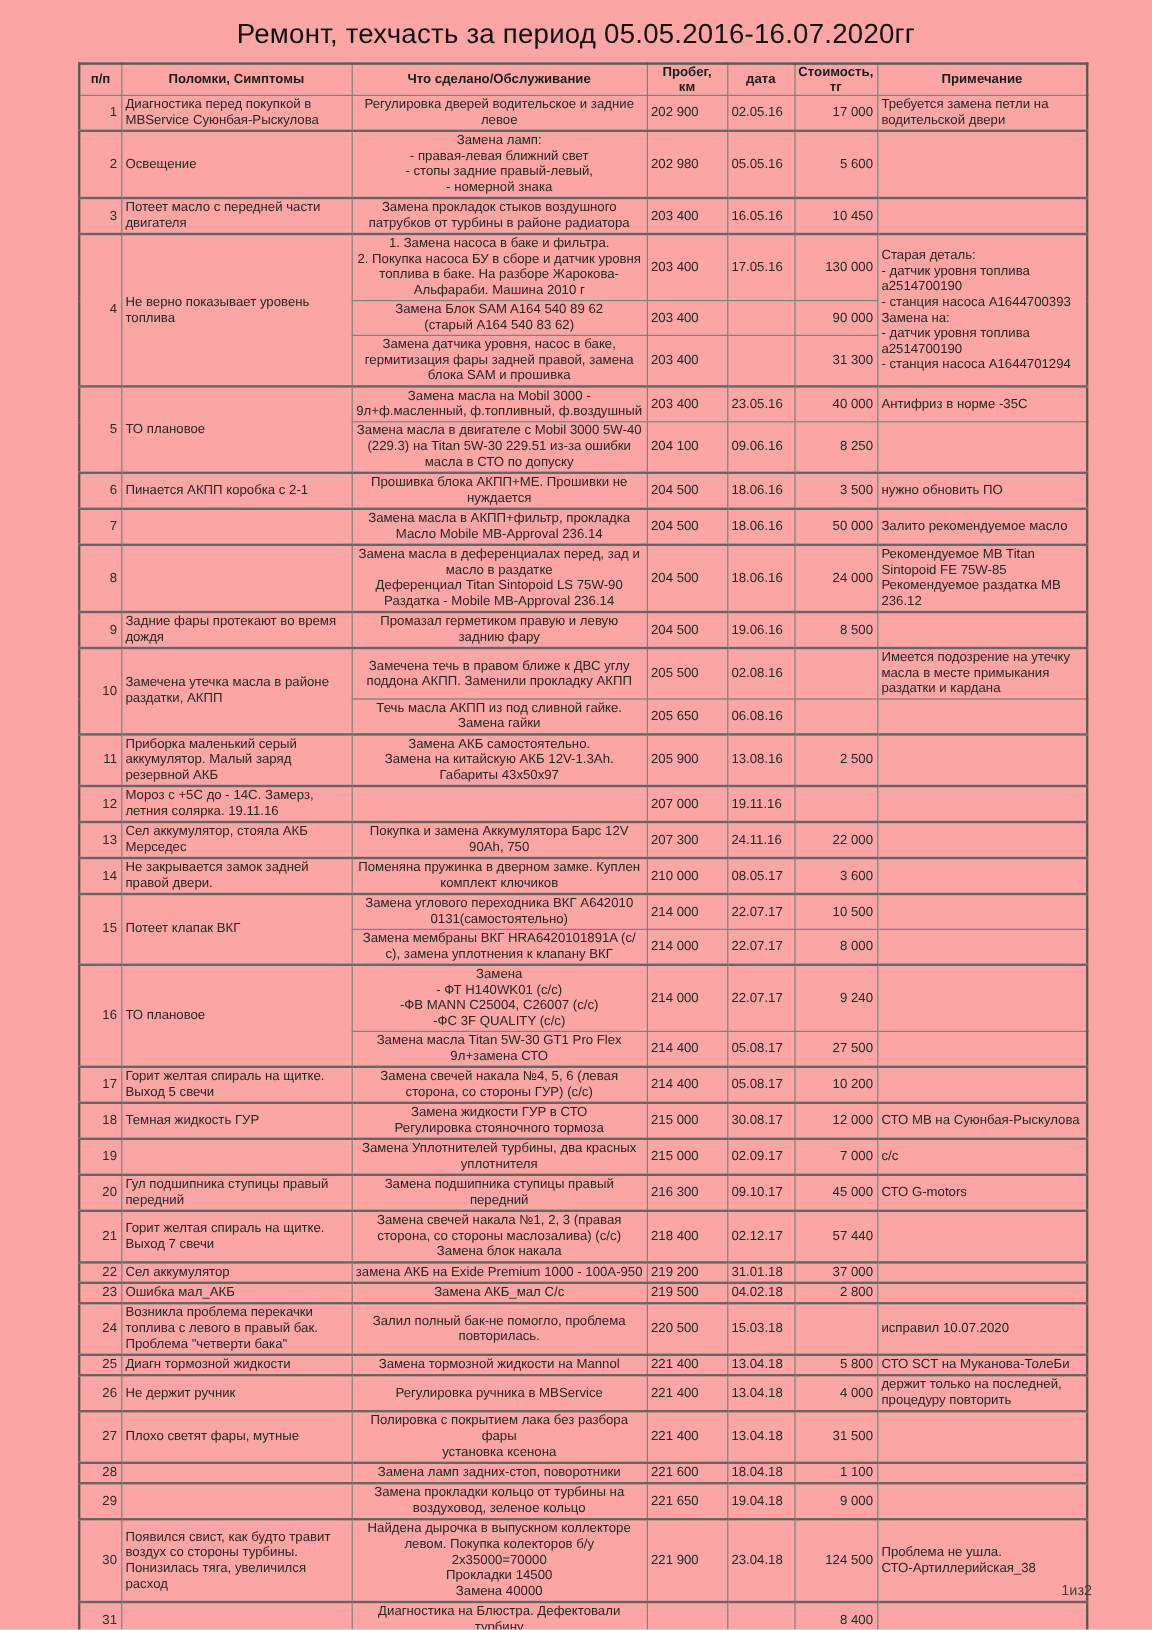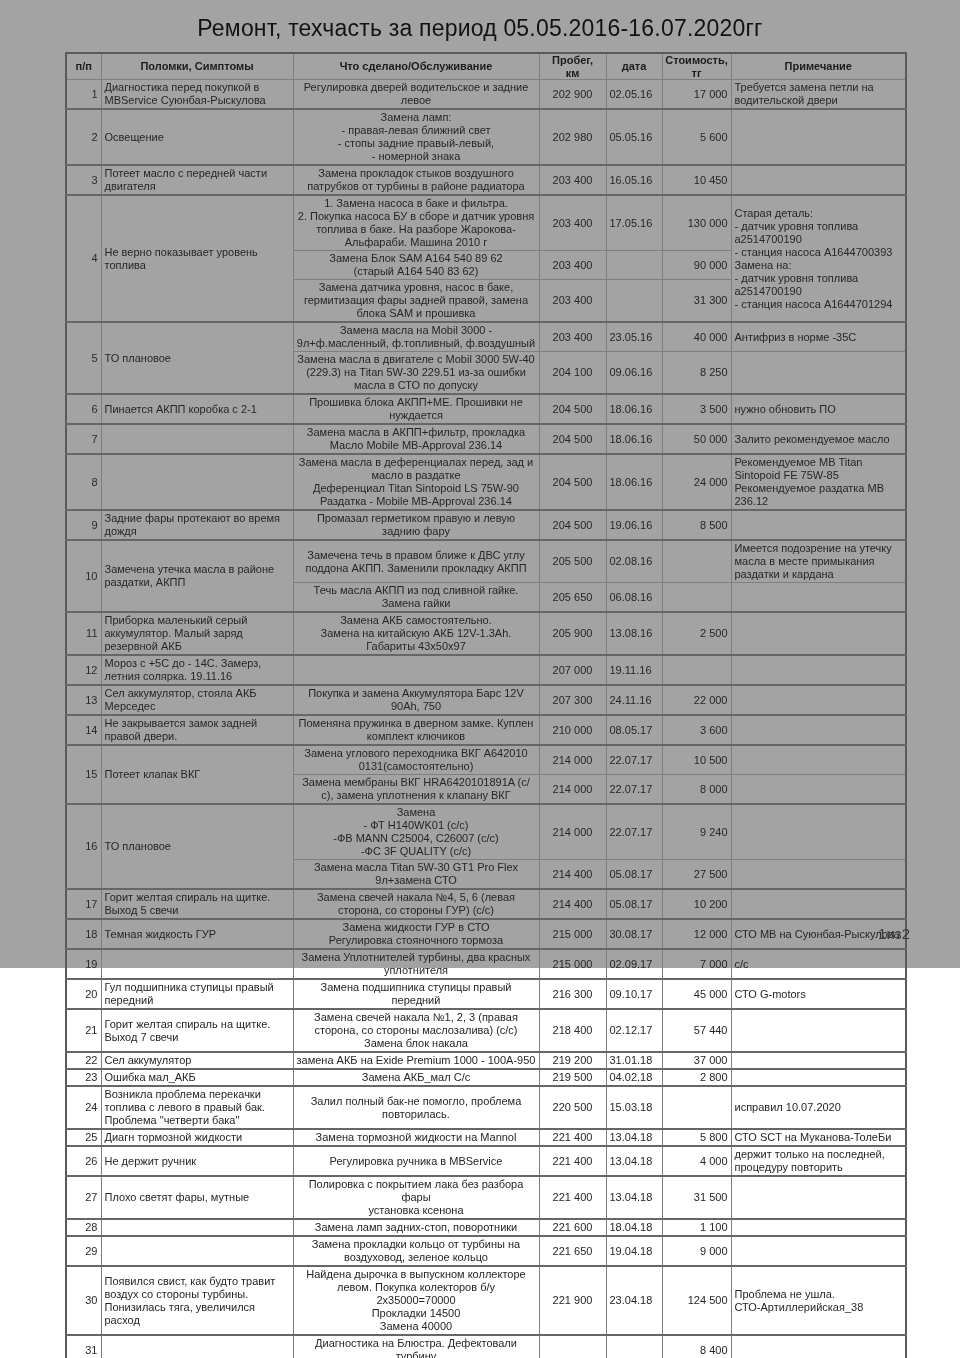--- a/index.html
+++ b/index.html
@@ -8,23 +8,23 @@
     width: 960px;
     height: 1358px;
     background: #ffffff;
     font-family: "Liberation Sans", "DejaVu Sans", sans-serif;
     color: #262626;
     position: relative;
     overflow: hidden;
   }
   .page {
     width: 960px;
-    height: 968px;
+    height: 1358px;
     position: relative;
-    background: #a3a3a3;
+    background: #fca5a5;
   }
   .doc-title {
     text-align: center;
     font-size: 23px;
     font-weight: 400;
     color: #121212;
     margin: 0;
     padding-top: 15px;
     height: 52px;
     letter-spacing: 0.2px;
@@ -51,29 +51,29 @@
     height: 26px;
     padding: 0 1px;
     white-space: pre-line;
     line-height: 12.5px;
   }
   tbody tr.group-start td { border-top: 2px solid #666666; }
   tbody tr.group-start:first-child td { border-top-width: 1px; }
   td.num     { text-align: right; padding-right: 3px; color: #2a2a2a; }
   td.symptom { text-align: left; white-space: pre-line; margin-left: 40px; }
   td.work    { text-align: center; white-space: pre-line; }
-  td.mileage { text-align: center; padding-right: 6px; }
+  td.mileage { text-align: left; padding-right: 6px; }
   td.date    { text-align: left; }
   td.cost    { text-align: right; padding-right: 3px; }
   td.note    { text-align: left; white-space: pre-line; }
   .page-indicator {
     position: absolute;
     right: 50px;
     bottom: 26px;
-    font-size: 15px;
+    font-size: 12px;
     color: #3c3c3c;
   }
 </style>
 </head>
 <body>
 
 <div class="page">
 
   <h1 class="doc-title">Ремонт, техчасть за период 05.05.2016-16.07.2020гг</h1>
 

